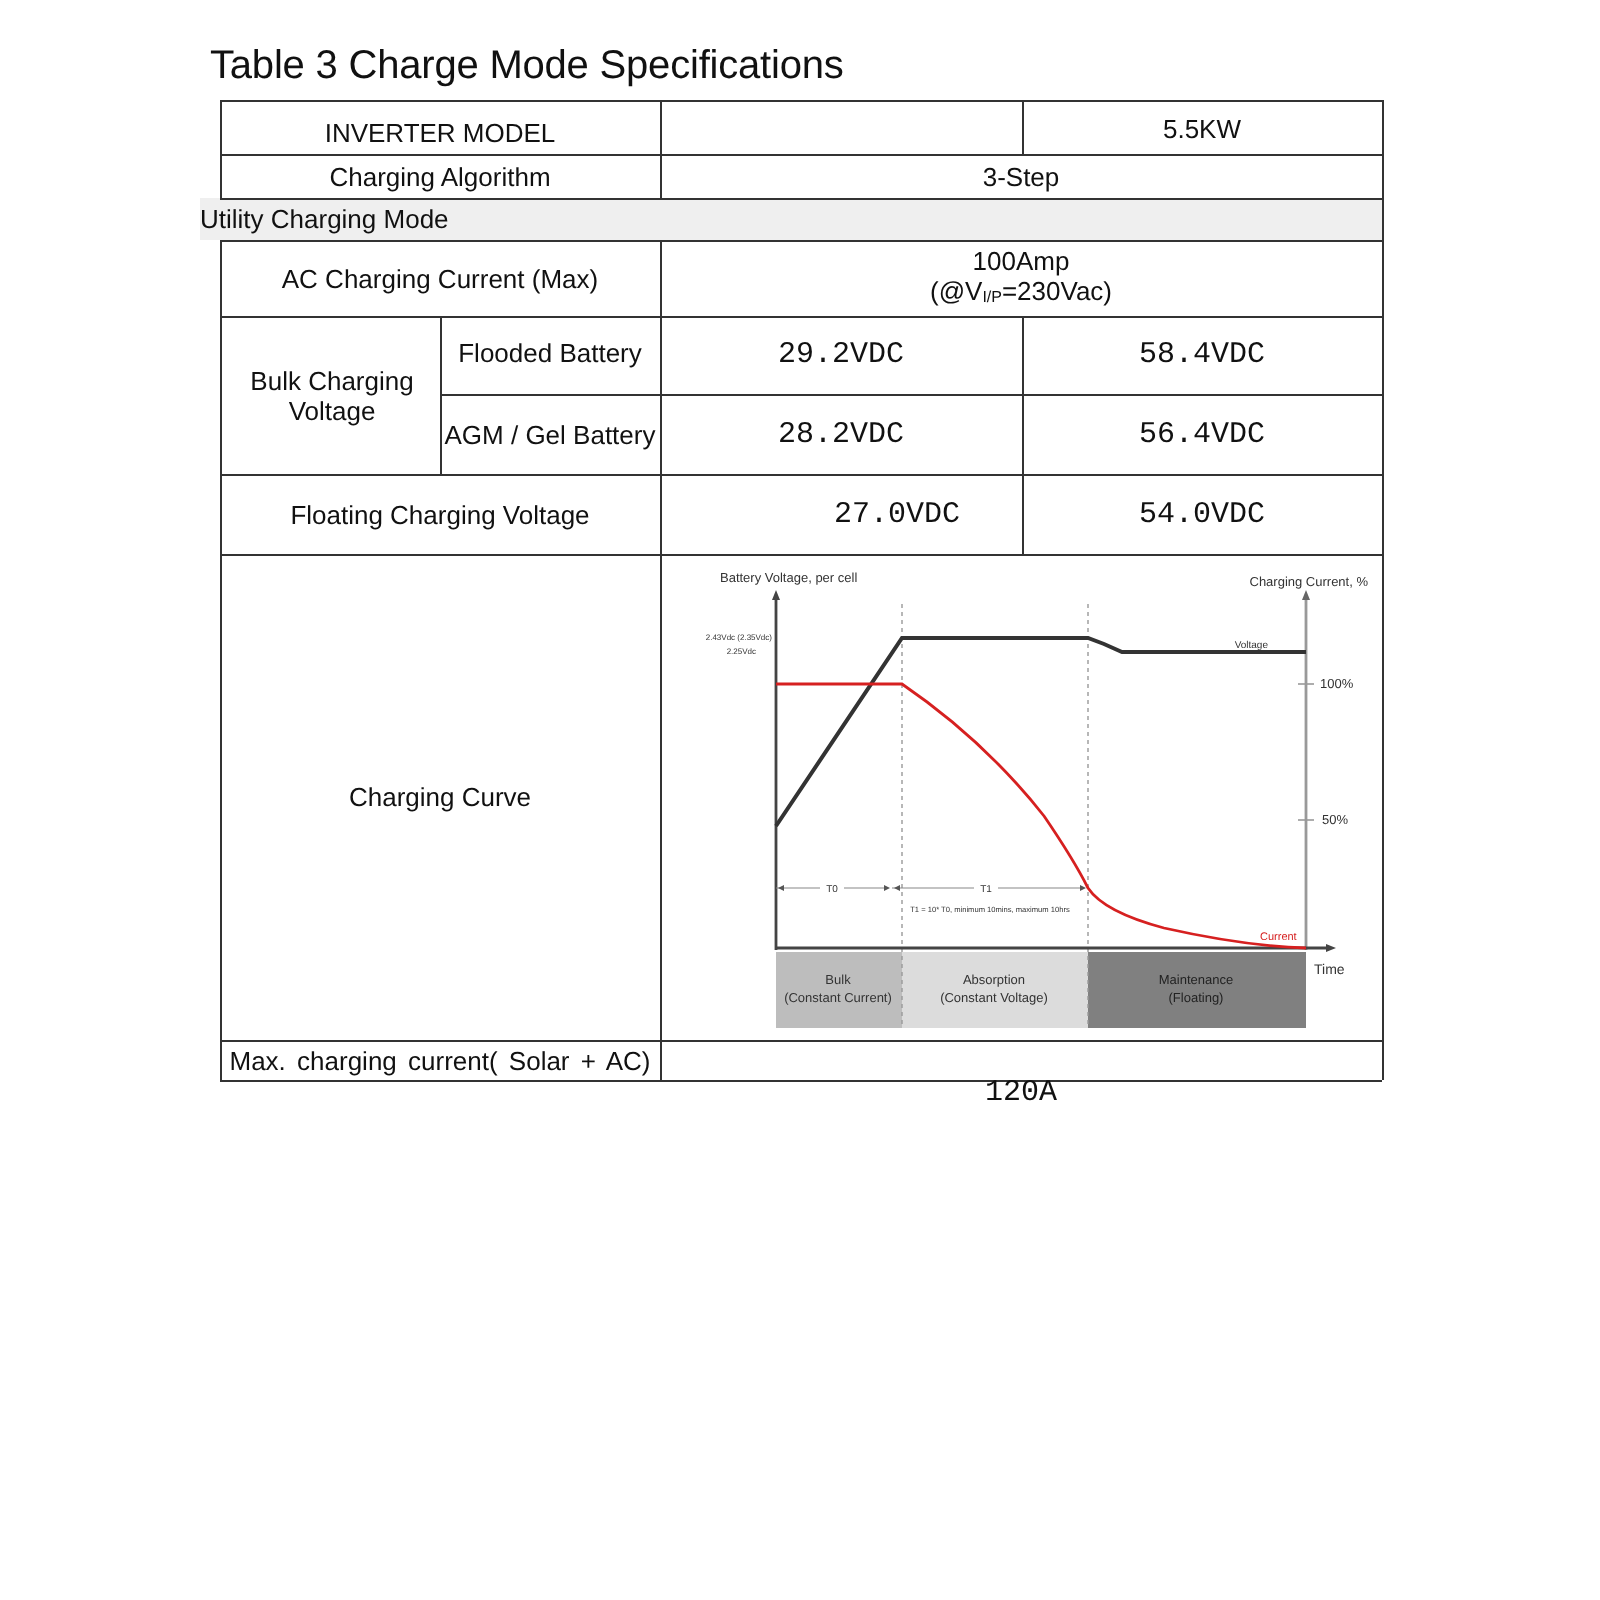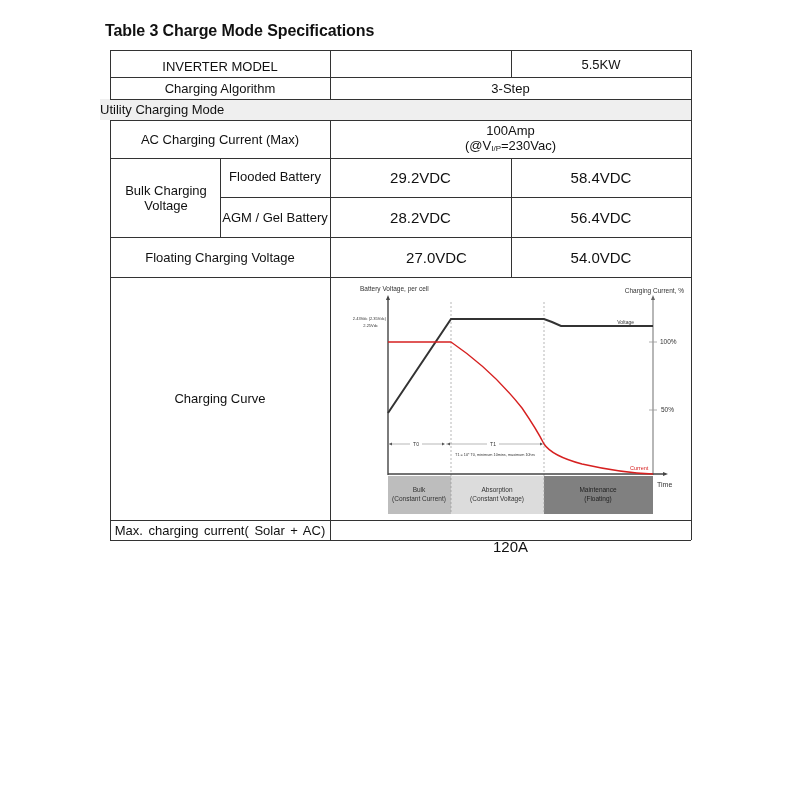--- a/index.html
+++ b/index.html
@@ -1,20 +1,20 @@
 <!DOCTYPE html>
 <html><head>
   <meta charset="utf-8">
   <style>
     html, body { margin: 0; padding: 0; background: #ffffff; }
     body { width: 800px; height: 800px; position: relative; overflow: hidden; font-family: "Liberation Sans", sans-serif; color: #111; }
-    .title { position: absolute; left: 105px; top: 22px; font-size: 16px; font-weight: bold; letter-spacing: -0.1px; }
+    .title { position: absolute; left: 105px; top: 22px; font-size: 20px; font-weight: normal; letter-spacing: -0.1px; }
     .tbl { position: absolute; left: 110px; top: 50px; width: 581px; height: 490px; }
     .cell { position: absolute; box-sizing: border-box; display: flex; align-items: center; justify-content: center; text-align: center; font-size: 13px; line-height: 15px; color: #111; }
-    .serif { font-family: Liberation Sans, sans-serif; font-size: 15px; }
+    .serif { font-family: Liberation Mono, monospace; font-size: 15px; }
     .hl { position: absolute; height: 0; border-top: 1.5px solid #333; }
     .vl { position: absolute; width: 0; border-left: 1.5px solid #333; }
     .grey { background: #efefef; }
     sub.v { font-size: 8px; vertical-align: baseline; position: relative; top: 1px; }
     .chart { position: absolute; left: 332px; top: 280px; width: 358px; height: 238px; }
   </style>
 </head>
 <body>
 
 <div class="title">Table 3 Charge Mode Specifications</div>
@@ -59,21 +59,21 @@
 
   <div class="cell" style="left:6px;top:108px;width:100px;height:79px;">Bulk Charging Voltage</div>
   <div class="cell" style="left:110px;top:108px;width:110px;height:39px;padding-bottom:2px;">Flooded Battery</div>
   <div class="cell serif" style="left:220px;top:108px;width:181px;height:39px;">29.2VDC</div>
   <div class="cell serif" style="left:401px;top:108px;width:180px;height:39px;">58.4VDC</div>
   <div class="cell" style="left:110px;top:147px;width:110px;height:40px;">AGM / Gel Battery</div>
   <div class="cell serif" style="left:220px;top:147px;width:181px;height:40px;">28.2VDC</div>
   <div class="cell serif" style="left:401px;top:147px;width:180px;height:40px;">56.4VDC</div>
 
   <div class="cell" style="left:0;top:187px;width:220px;height:40px;">Floating Charging Voltage</div>
-  <div class="cell serif" style="left:224px;top:187px;width:181px;height:40px;padding-left:24px;">27.0VDC</div>
+  <div class="cell serif" style="left:236px;top:187px;width:181px;height:40px;padding-left:24px;">27.0VDC</div>
   <div class="cell serif" style="left:401px;top:187px;width:180px;height:40px;">54.0VDC</div>
 
   <div class="cell" style="left:0;top:227px;width:220px;height:243px;">Charging Curve</div>
 
   <div class="cell" style="left:0;top:470px;width:220px;height:20px;word-spacing:2px;">Max. charging current( Solar + AC)</div>
   <div class="cell serif" style="left:220px;top:486px;width:361px;height:20px;">120A</div>
 </div>
 
 <svg class="chart" viewBox="0 0 358 238" width="358" height="238" xmlns="http://www.w3.org/2000/svg">
 

